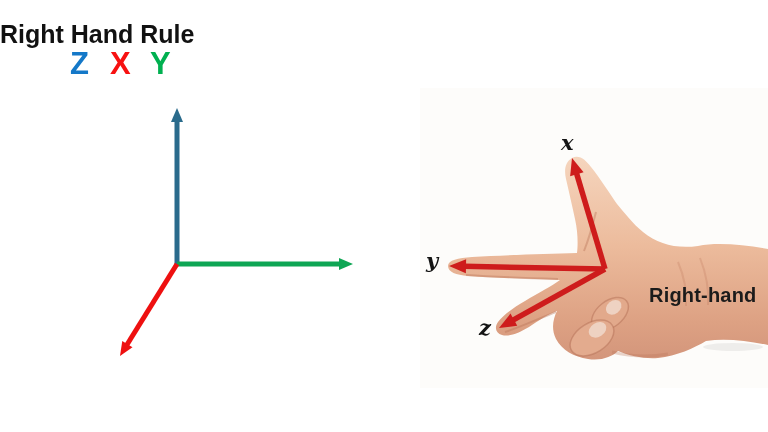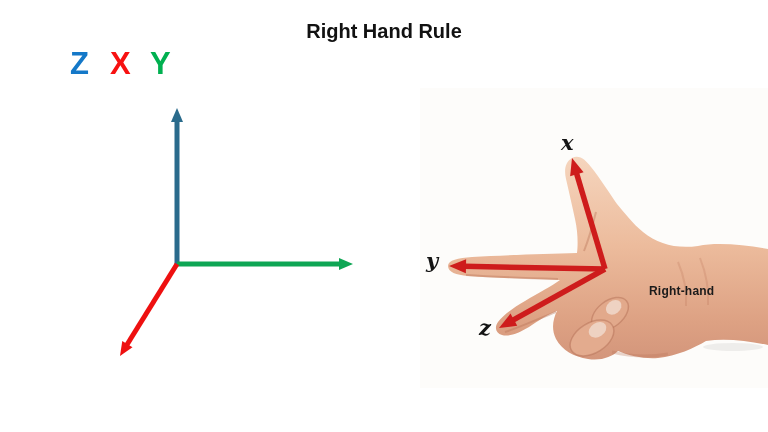--- a/index.html
+++ b/index.html
@@ -1,36 +1,36 @@
 <!DOCTYPE html>
 <html><head>
 <meta charset="utf-8">
 <style>
   html,body{margin:0;padding:0;}
   body{
     width:768px;height:432px;position:relative;overflow:hidden;
     background:#ffffff;font-family:"Liberation Sans",sans-serif;
   }
   .title{
-    position:absolute;left:0;right:0;top:20px;text-align:center;
-    font-size:20px;font-weight:700;color:#111;letter-spacing:0px;
+    position:absolute;left:0;right:0;top:20px;text-align:left;
+    font-size:25px;font-weight:700;color:#111;letter-spacing:0px;
   }
   .legend{position:absolute;left:0;top:48px;height:32px;}
   .legend span{
     position:absolute;top:0;font-size:31px;font-weight:700;line-height:1;
     font-family:"Liberation Sans",sans-serif;
   }
   #scene{position:absolute;left:0;top:0;}
   .vec-label{
     position:absolute;font-family:"DejaVu Serif",serif;
     font-style:italic;font-weight:700;color:#141414;font-size:21px;line-height:1;
   }
   .hand-caption{
     position:absolute;left:649px;top:284px;
-    font-size:12px;font-weight:700;color:#1b1b1b;letter-spacing:0.2px;
+    font-size:20px;font-weight:700;color:#1b1b1b;letter-spacing:0.2px;
   }
 </style>
 </head>
 <body>
 
 <div class="title">Right Hand Rule</div>
 
 <div class="legend">
   <span style="left: 70px; color: rgb(20, 120, 200);">Z</span>
   <span style="left: 110px; color: rgb(247, 17, 17);">X</span>

